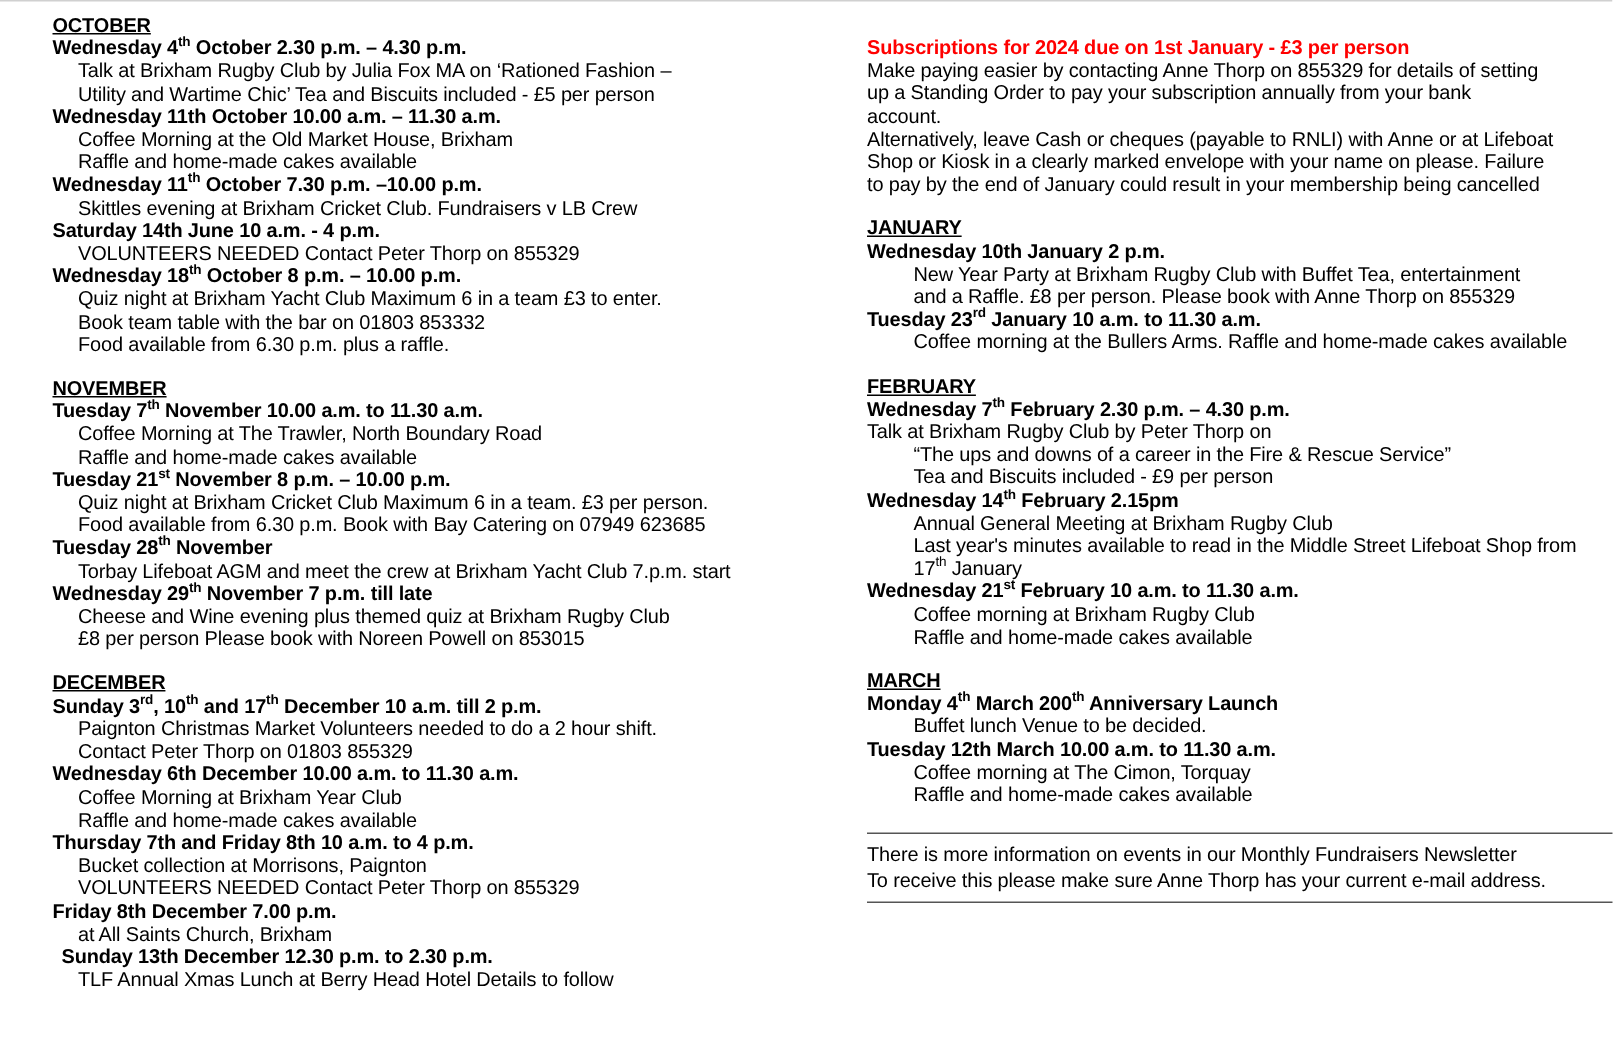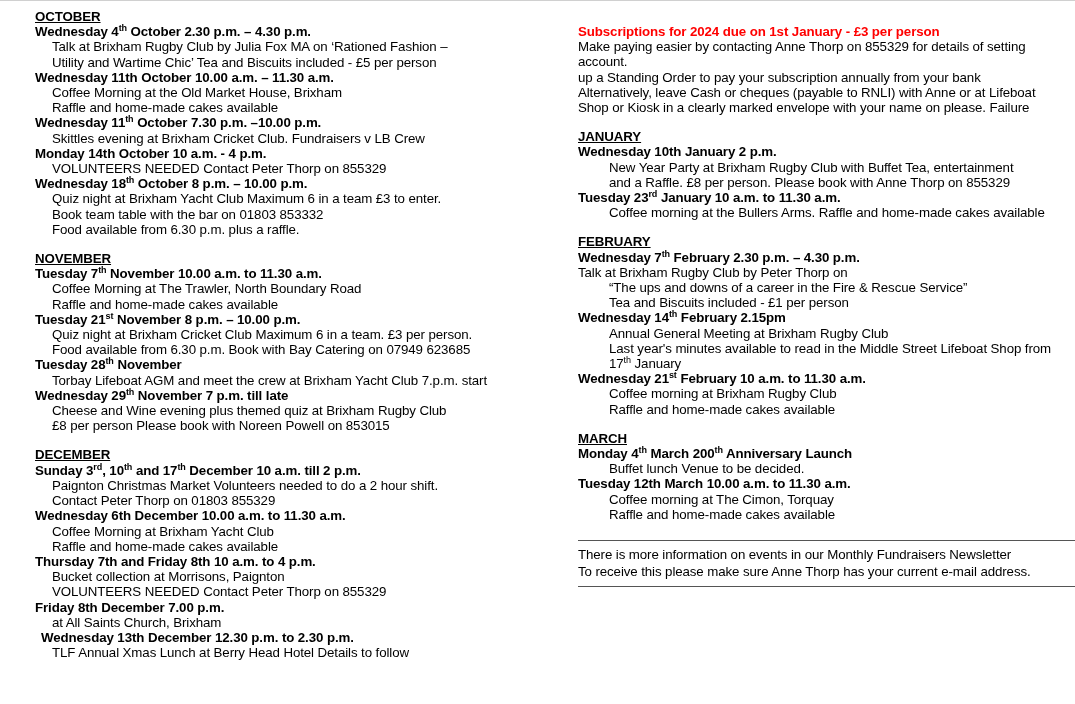--- a/index.html
+++ b/index.html
@@ -139,21 +139,21 @@
       <div class="month-block">
         <div class="month-head">OCTOBER</div>
         <div class="ev-date">Wednesday 4<sup>th</sup> October 2.30 p.m. – 4.30 p.m.</div>
         <div class="ev-det">Talk at Brixham Rugby Club by Julia Fox MA on ‘Rationed Fashion –</div>
         <div class="ev-det">Utility and Wartime Chic’ Tea and Biscuits included - £5 per person</div>
         <div class="ev-date">Wednesday 11th October 10.00 a.m. – 11.30 a.m.</div>
         <div class="ev-det">Coffee Morning at the Old Market House, Brixham</div>
         <div class="ev-det">Raffle and home-made cakes available</div>
         <div class="ev-date">Wednesday 11<sup>th</sup> October 7.30 p.m. –10.00 p.m.</div>
         <div class="ev-det">Skittles evening at Brixham Cricket Club. Fundraisers v LB Crew</div>
-        <div class="ev-date">Monday 14th October 10 a.m. - 4 p.m.</div>
+        <div class="ev-date">Saturday 14th June 10 a.m. - 4 p.m.</div>
         <div class="ev-det">VOLUNTEERS NEEDED Contact Peter Thorp on 855329</div>
         <div class="ev-date">Wednesday 18<sup>th</sup> October 8 p.m. – 10.00 p.m.</div>
         <div class="ev-det">Quiz night at Brixham Yacht Club Maximum 6 in a team £3 to enter.</div>
         <div class="ev-det">Book team table with the bar on 01803 853332</div>
         <div class="ev-det"> Food available from 6.30 p.m. plus a raffle.</div>
       </div>
       <div class="month-block">
         <div class="month-head">NOVEMBER</div>
         <div class="ev-date">Tuesday 7<sup>th</sup> November 10.00 a.m. to 11.30 a.m.</div>
         <div class="ev-det">Coffee Morning at The Trawler, North Boundary Road</div>
@@ -166,55 +166,56 @@
         <div class="ev-date">Wednesday 29<sup>th</sup> November 7 p.m. till late</div>
         <div class="ev-det">Cheese and Wine evening plus themed quiz at Brixham Rugby Club</div>
         <div class="ev-det">£8 per person Please book with Noreen Powell on 853015</div>
       </div>
       <div class="month-block last">
         <div class="month-head">DECEMBER</div>
         <div class="ev-date">Sunday 3<sup>rd</sup>, 10<sup>th</sup> and 17<sup>th</sup> December 10 a.m. till 2 p.m.</div>
         <div class="ev-det">Paignton Christmas Market Volunteers needed to do a 2 hour shift.</div>
         <div class="ev-det">Contact Peter Thorp on 01803 855329</div>
         <div class="ev-date">Wednesday 6th December 10.00 a.m. to 11.30 a.m.</div>
-        <div class="ev-det">Coffee Morning at Brixham Yacht Club</div>
+        <div class="ev-det">Coffee Morning at Brixham Year Club</div>
         <div class="ev-det">Raffle and home-made cakes available</div>
         <div class="ev-date">Thursday 7th and Friday 8th   10 a.m. to 4 p.m.</div>
         <div class="ev-det">Bucket collection at Morrisons, Paignton</div>
         <div class="ev-det">VOLUNTEERS NEEDED Contact Peter Thorp on 855329</div>
         <div class="ev-date">Friday 8th December 7.00 p.m.</div>
         <div class="ev-det">at All Saints Church, Brixham</div>
-        <div class="ev-date nudge">Wednesday 13th December 12.30 p.m. to 2.30 p.m.</div>
+        <div class="ev-date nudge">Sunday 13th December 12.30 p.m. to 2.30 p.m.</div>
         <div class="ev-det">TLF Annual Xmas Lunch at Berry Head Hotel Details to follow</div>
       </div>
     </div>
 
   <div class="col col-right" id="right-column">
       <div class="notice">
         <div class="notice-head" style="color: rgb(255, 0, 0);">Subscriptions for 2024 due on 1st January - £3 per person</div>
         <div class="notice-line">Make paying easier by contacting Anne Thorp on 855329 for details of setting</div>
+        <div class="notice-line">up a Standing Order to pay your subscription annually from your bank</div>
         <div class="notice-line">account.</div>
-        <div class="notice-line">up a Standing Order to pay your subscription annually from your bank</div>
         <div class="notice-line">Alternatively, leave Cash or cheques (payable to RNLI) with Anne or at Lifeboat</div>
         <div class="notice-line">Shop or Kiosk in a clearly marked envelope with your name on please. Failure</div>
+        <div class="notice-line">to pay by the end of January could result in your membership being cancelled</div>
       </div>
       <div class="month-block">
         <div class="month-head">JANUARY</div>
         <div class="ev-date">Wednesday 10th January 2 p.m.</div>
         <div class="ev-det deep">New Year Party at Brixham Rugby Club with Buffet Tea, entertainment</div>
         <div class="ev-det deep">and a Raffle. £8 per person. Please book with Anne Thorp on 855329</div>
         <div class="ev-date">Tuesday 23<sup>rd</sup> January 10 a.m. to 11.30 a.m.</div>
         <div class="ev-det deep">Coffee morning at the Bullers Arms. Raffle and home-made cakes available</div>
       </div>
       <div class="month-block">
         <div class="month-head">FEBRUARY</div>
         <div class="ev-date">Wednesday 7<sup>th</sup> February 2.30 p.m. – 4.30 p.m.</div>
         <div class="ev-det flush">Talk at Brixham Rugby Club by Peter Thorp on</div>
         <div class="ev-det deep">“The ups and downs of a career in the Fire &amp; Rescue Service”</div>
-        <div class="ev-det deep">Tea and Biscuits included - £1 per person</div>
+        <div class="ev-det deep">Tea and Biscuits included - £9 per person</div>
         <div class="ev-date">Wednesday 14<sup>th</sup> February 2.15pm</div>
         <div class="ev-det deep">Annual General Meeting at Brixham Rugby Club</div>
         <div class="ev-det deep">Last year's minutes available to read in the Middle Street Lifeboat Shop from</div>
         <div class="ev-det deep">17<sup>th</sup> January</div>
         <div class="ev-date">Wednesday 21<sup>st</sup> February 10 a.m. to 11.30 a.m.</div>
         <div class="ev-det deep">Coffee morning at Brixham Rugby Club</div>
         <div class="ev-det deep">Raffle and home-made cakes available</div>
       </div>
       <div class="month-block last">
         <div class="month-head">MARCH</div>

